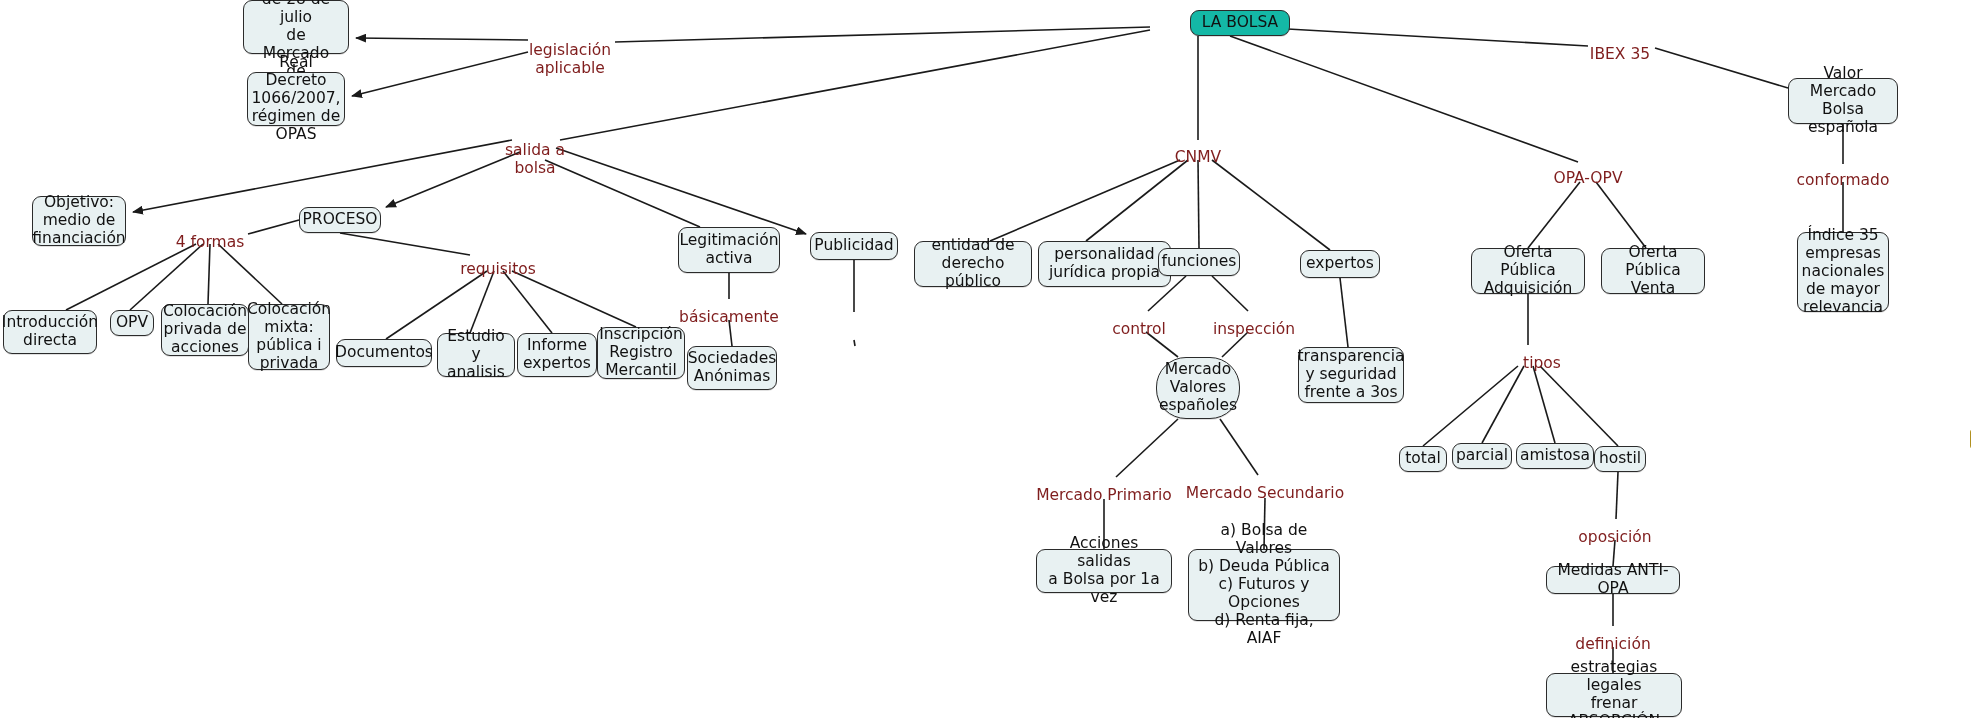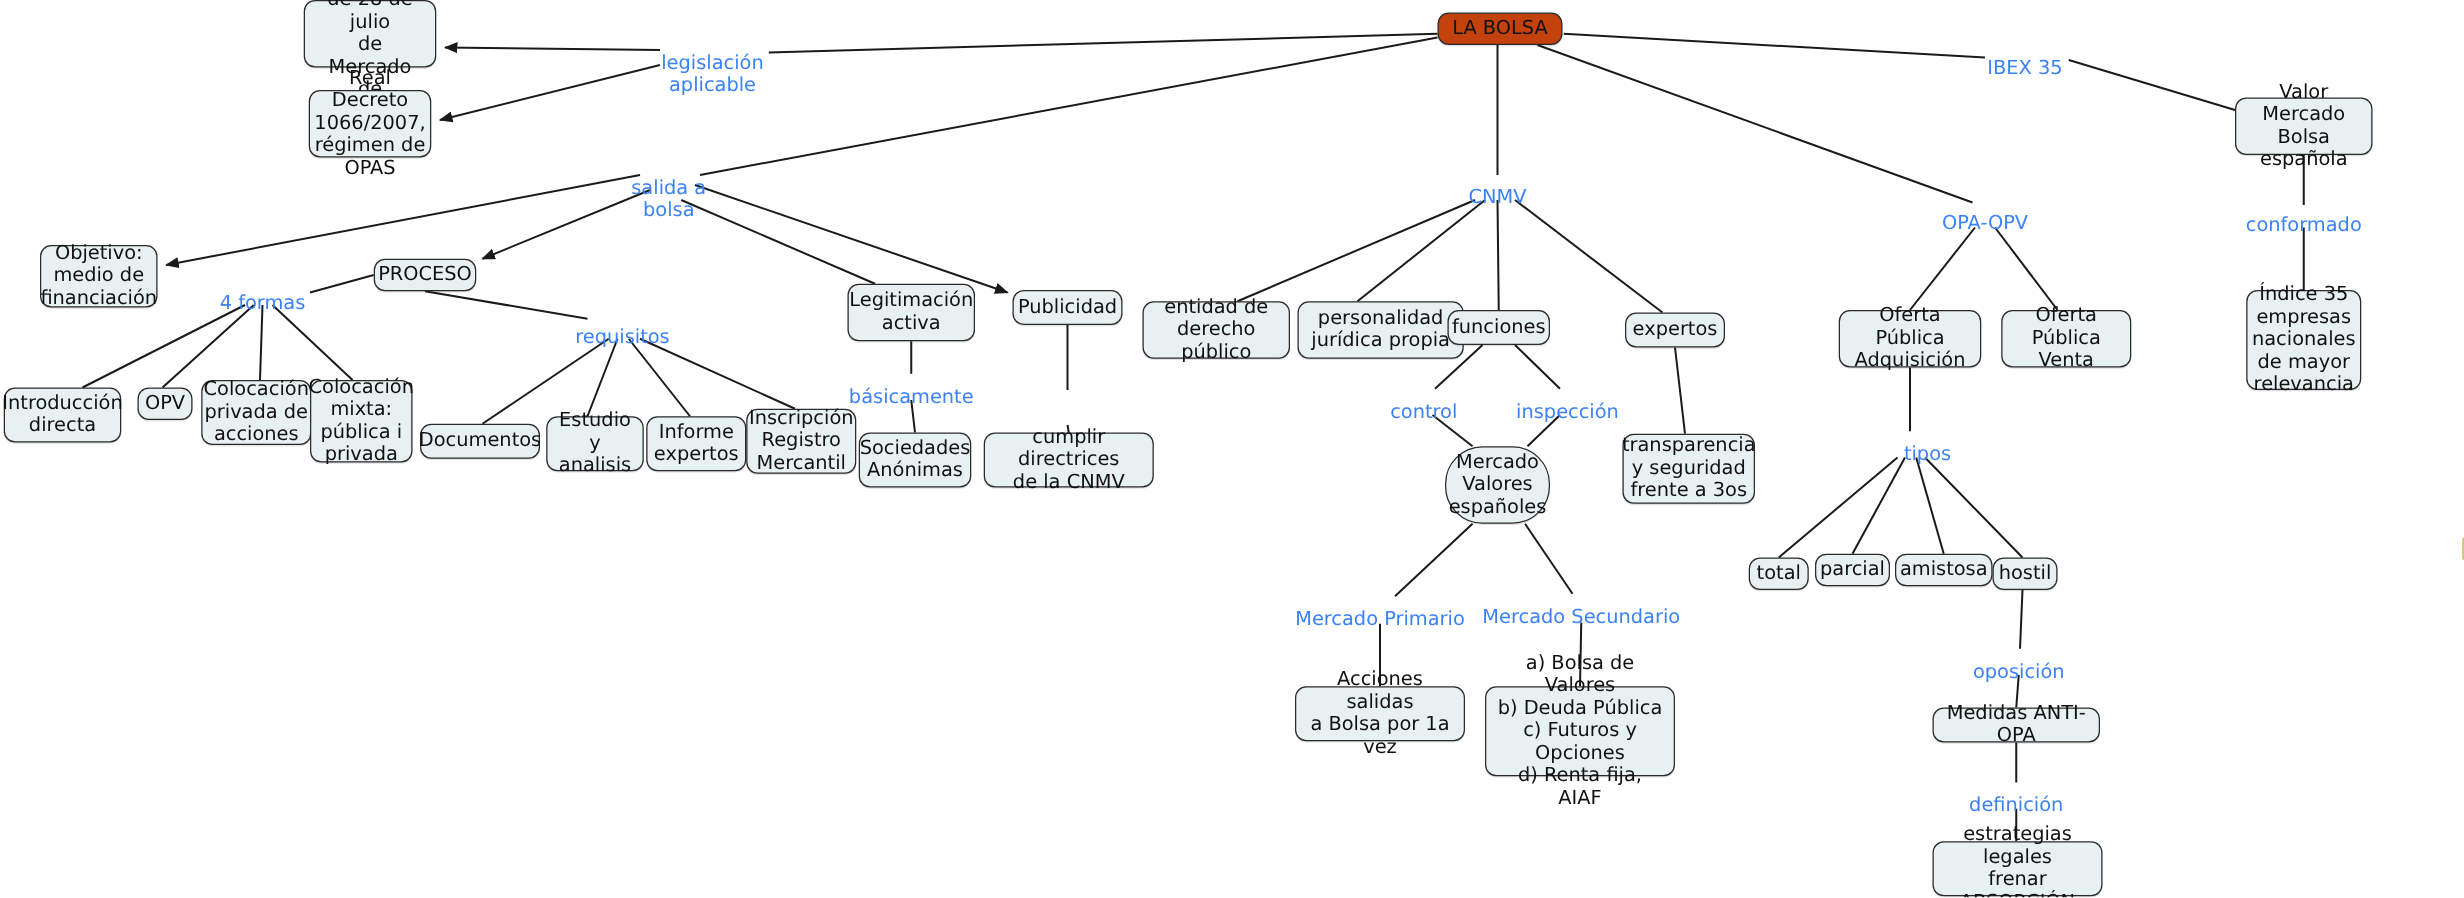--- a/index.html
+++ b/index.html
@@ -37,26 +37,27 @@
     justify-content: center;
     text-align: center;
     line-height: 1.16;
     font-size: 15.5px;
     color: #111111;
     padding: 3px 8px;
     white-space: pre-line;
     box-shadow: 0 1px 0 rgba(0,0,0,0.12);
   }
   .node.root {
-    background: #c2410c;
+    background: #14b8a6;
+    margin-left: 40px;
   }
   .link-label {
     position: absolute;
     font-size: 15.5px;
-    color: #3b82f6;
+    color: #7f1d1d;
     text-align: center;
     line-height: 1.16;
     white-space: pre-line;
     background: transparent;
     transform: translateX(-50%);
   }
   .lang-badge {
     position: absolute;
     width: 22px;
     height: 18px;
@@ -209,22 +210,20 @@
 Mercantil</div>
 
   <div class="node" style="left:678px;top:227px;width:102px;height:46px;">Legitimación
 activa</div>
 
   <div class="node" style="left:810px;top:232px;width:88px;height:28px;">Publicidad</div>
 
   <div class="node" style="left:687px;top:346px;width:90px;height:44px;">Sociedades
 Anónimas</div>
 
-  <div class="node" style="left:787px;top:346px;width:136px;height:44px;">cumplir directrices
-de la CNMV</div>
 
   <div class="node" style="left:914px;top:241px;width:118px;height:46px;">entidad de
 derecho público</div>
 
   <div class="node" style="left:1038px;top:241px;width:133px;height:46px;">personalidad
 jurídica propia</div>
 
   <div class="node" style="left:1158px;top:248px;width:82px;height:28px;">funciones</div>
 
   <div class="node" style="left:1300px;top:250px;width:80px;height:28px;">expertos</div>

